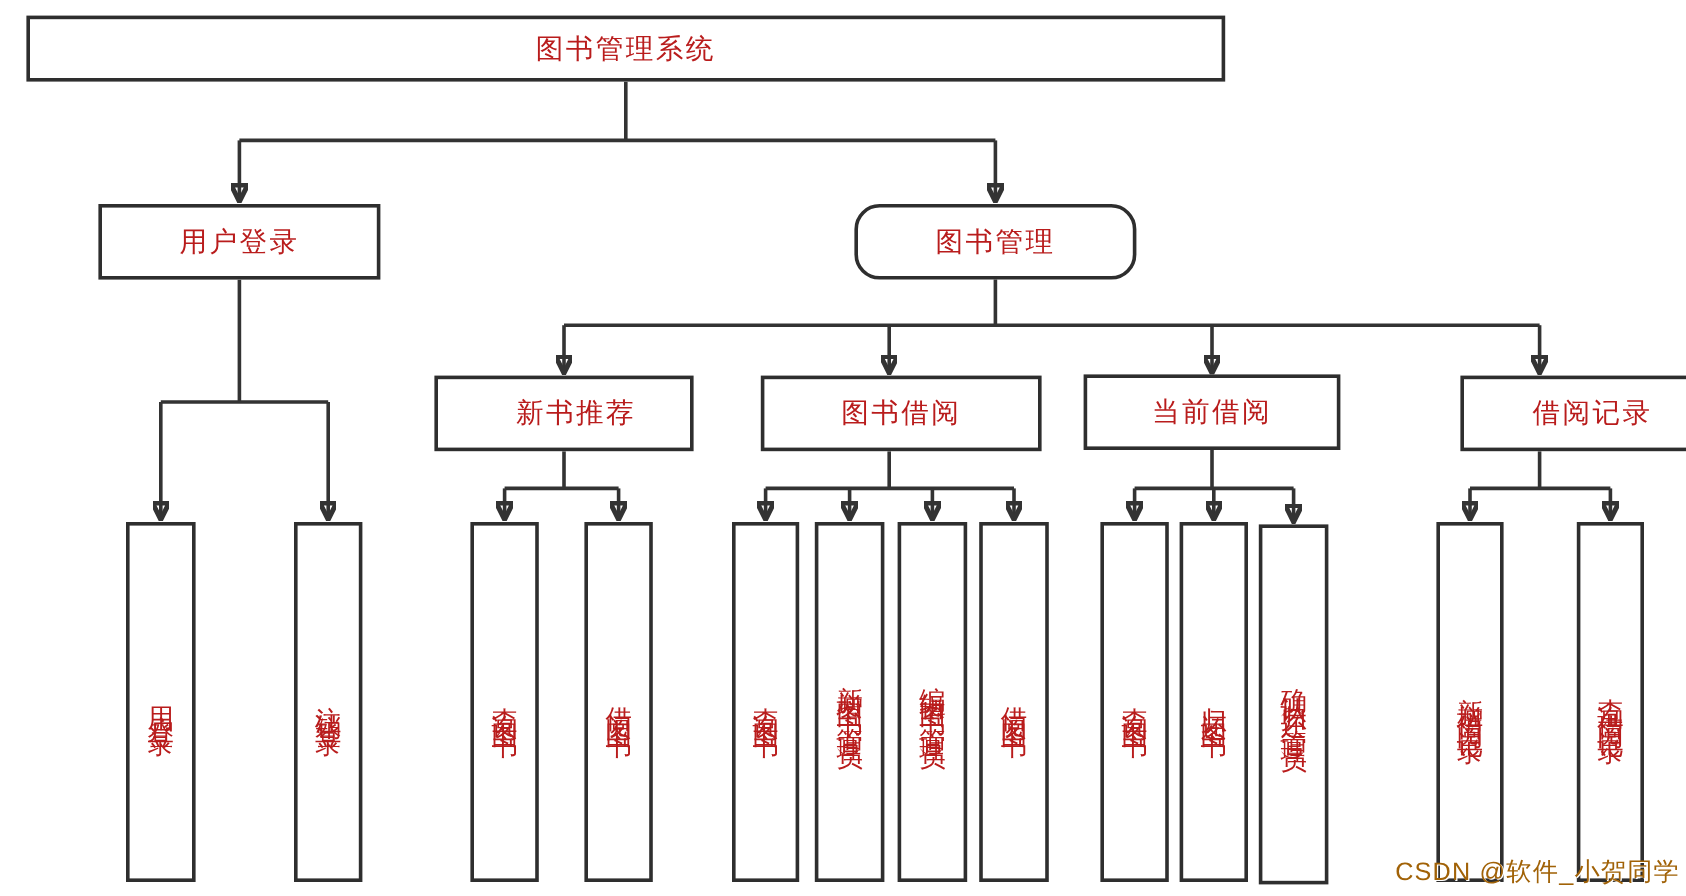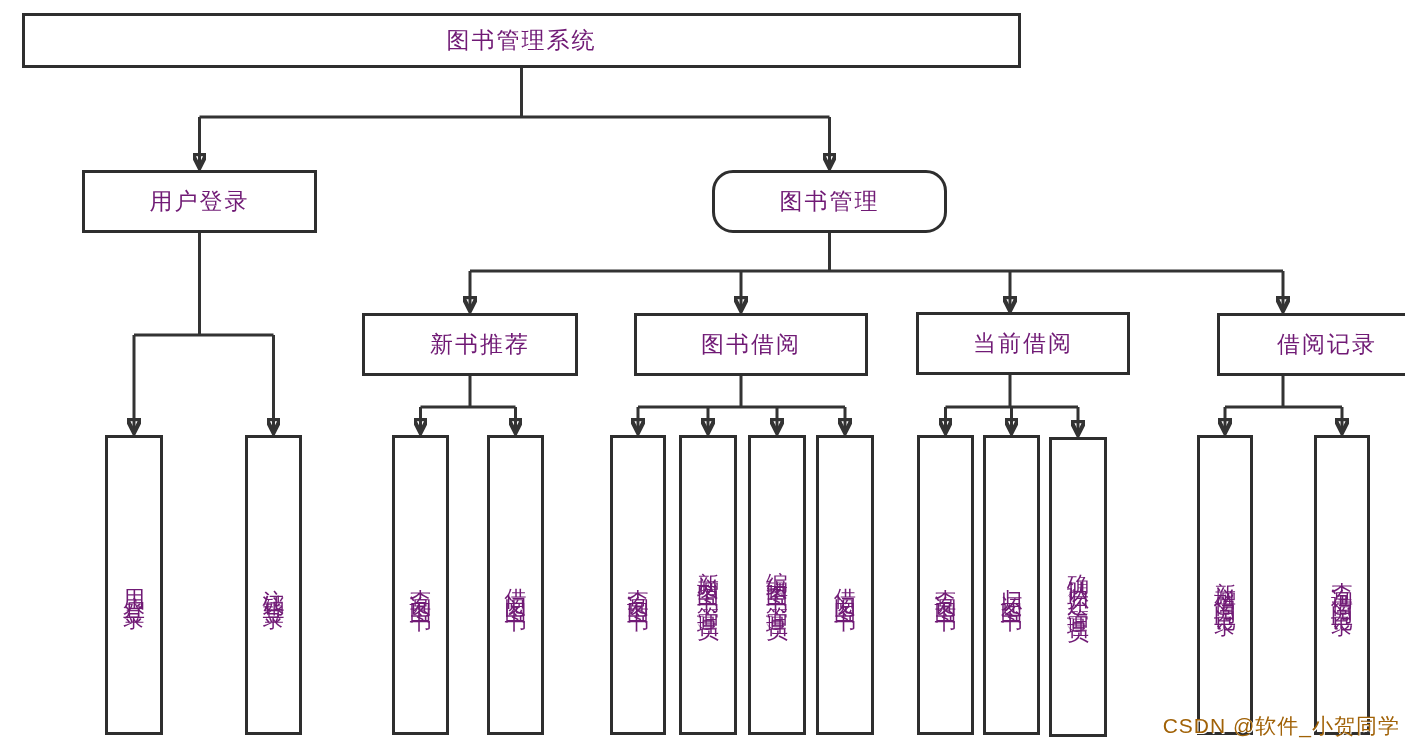--- a/index.html
+++ b/index.html
@@ -22,21 +22,21 @@
     fill: none;
   }
   .node {
     position: absolute;
     box-sizing: border-box;
     background: #ffffff;
     border: 3px solid #2e2e2e;
     display: flex;
     align-items: center;
     justify-content: center;
-    color: #701a75;
+    color: #b91c1c;
   }
   .h-node { font-size: 23px; letter-spacing: 2px; white-space: nowrap; }
   .v-node { font-size: 22px; }
   .v-node .vtext {
     writing-mode: vertical-rl;
     text-orientation: mixed;
     letter-spacing: 7px;
     line-height: 1;
     max-height: 288px;
   }
@@ -116,21 +116,21 @@
   <div class="node h-node" style="left:712px; top:170px; width:235px; height:63px;border-radius:21px;">
     <span>图书管理</span>
   </div>
 
   <div class="node h-node" style="left:362px; top:313px; width:216px; height:63px;padding-left:20px;">
     <span>新书推荐</span>
   </div>
   <div class="node h-node" style="left:634px; top:313px; width:234px; height:63px;">
     <span>图书借阅</span>
   </div>
-  <div class="node h-node" style="left:903px; top:312px; width:214px; height:63px;margin-left:13px;">
+  <div class="node h-node" style="left:903px; top:312px; width:214px; height:63px;">
     <span>当前借阅</span>
   </div>
   <div class="node h-node" style="left:1173px; top:313px; width:220px; height:63px;margin-left:44px;">
     <span>借阅记录</span>
   </div>
 
   <div class="node v-node" style="left:105px; top:435px; width:58px; height:300px;">
     <span class="vtext">用户登录</span>
   </div>
   <div class="node v-node" style="left:245px; top:435px; width:57px; height:300px;">

